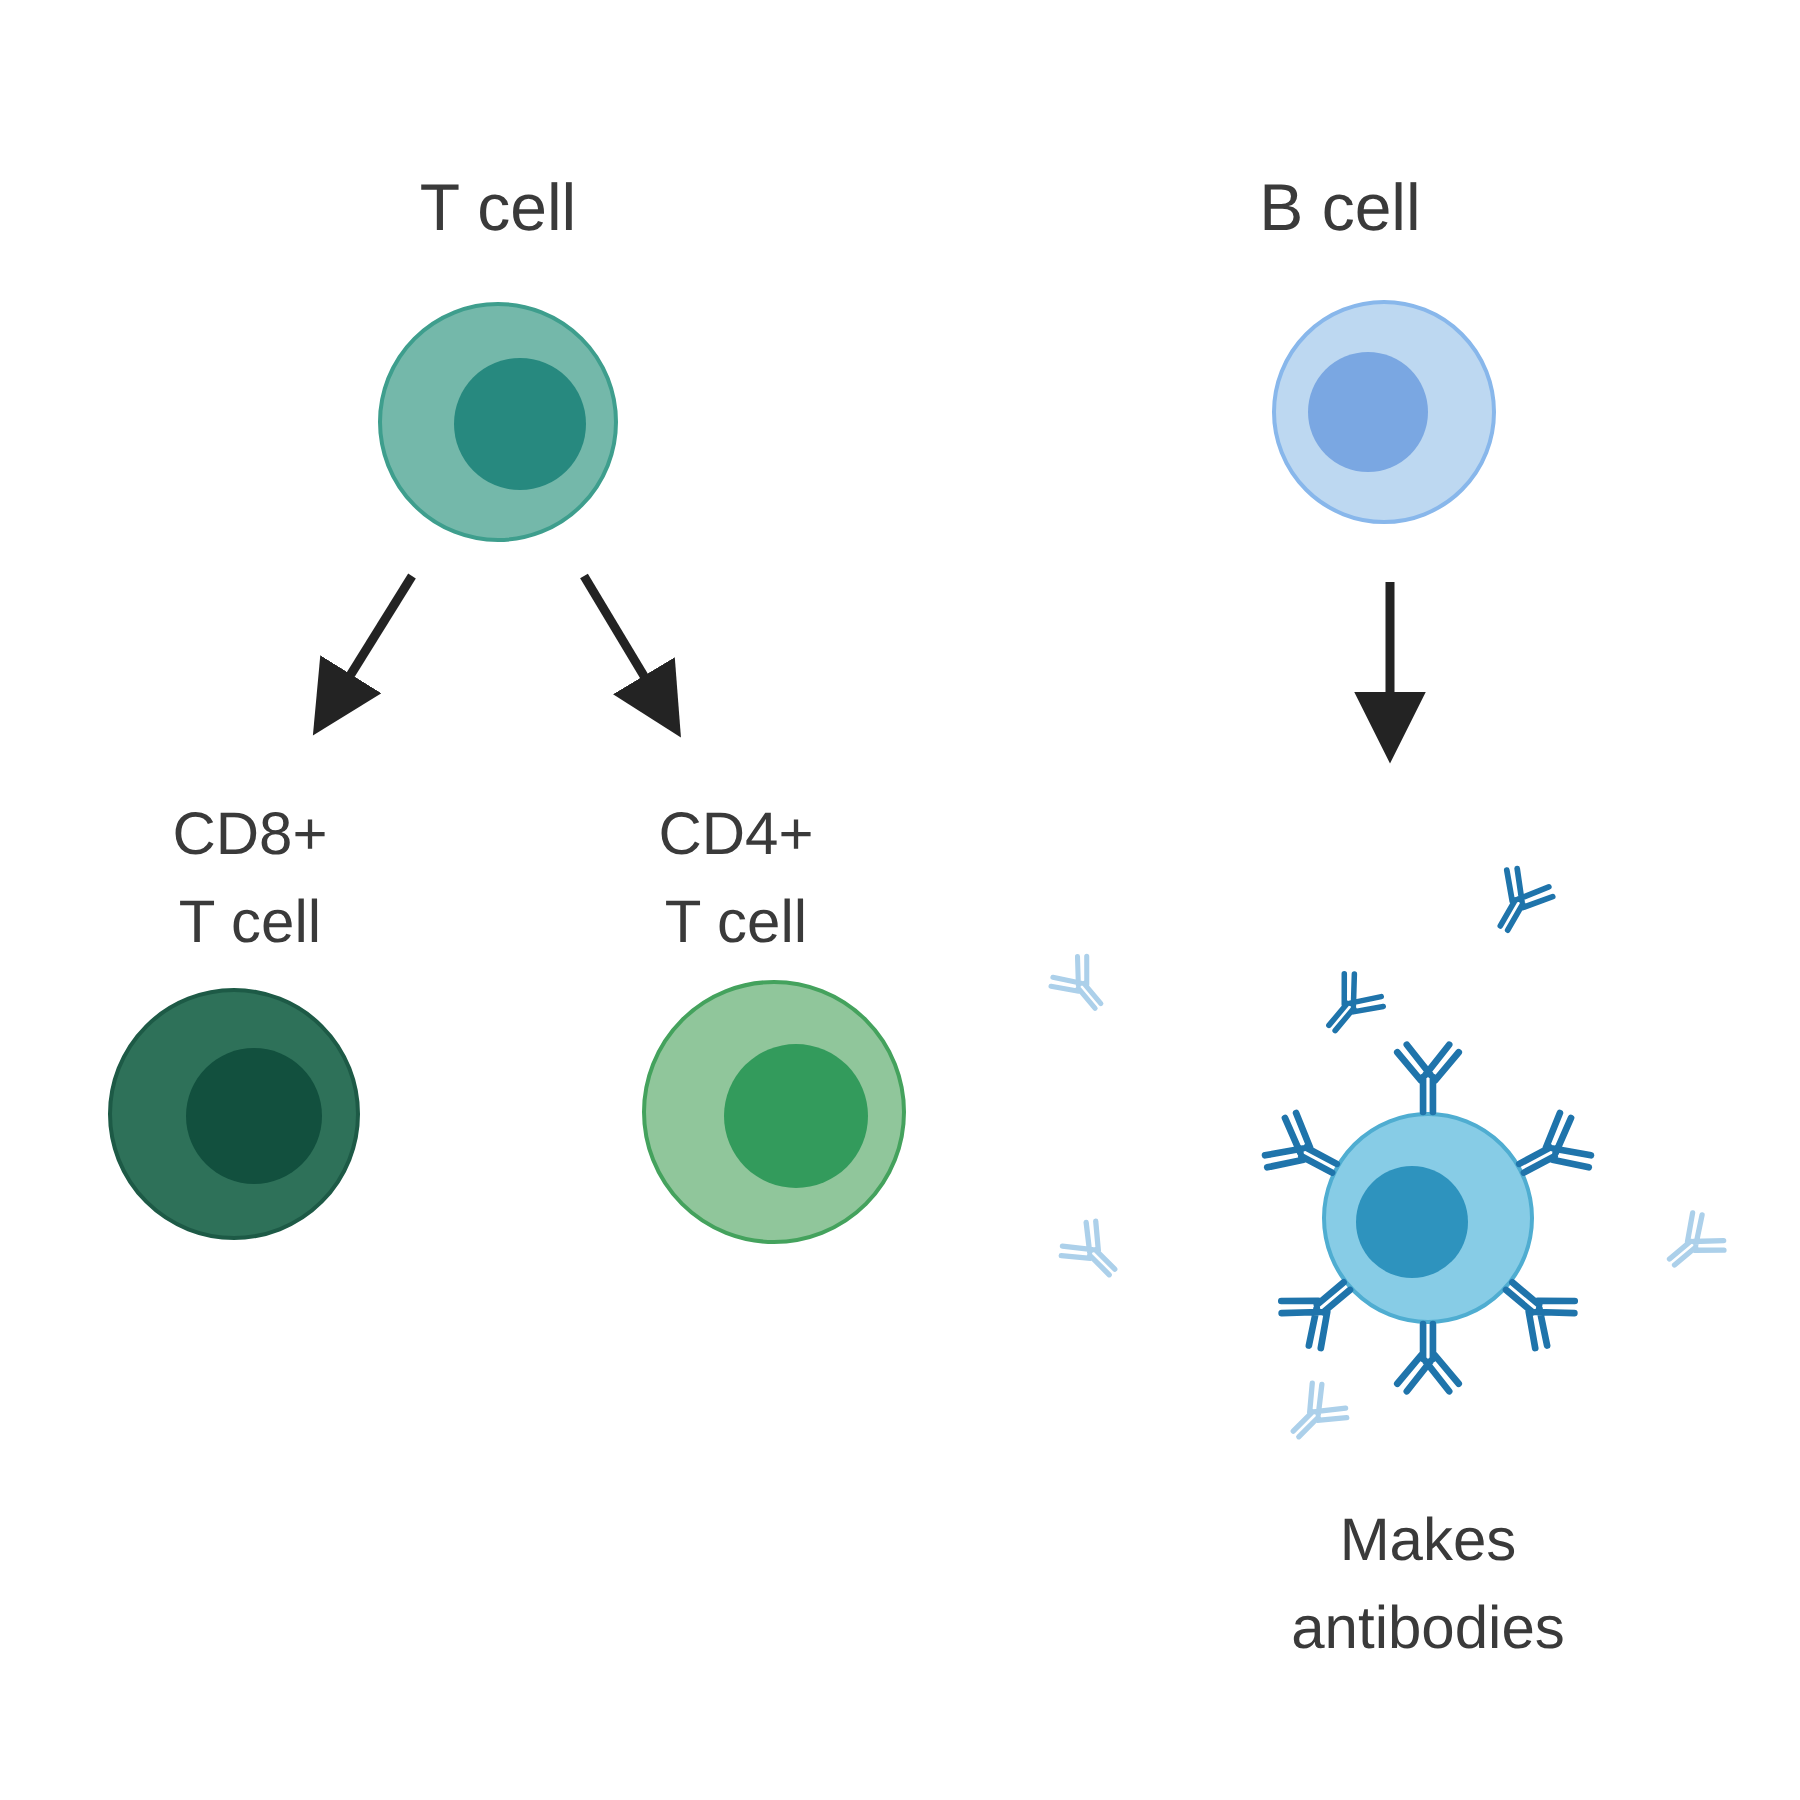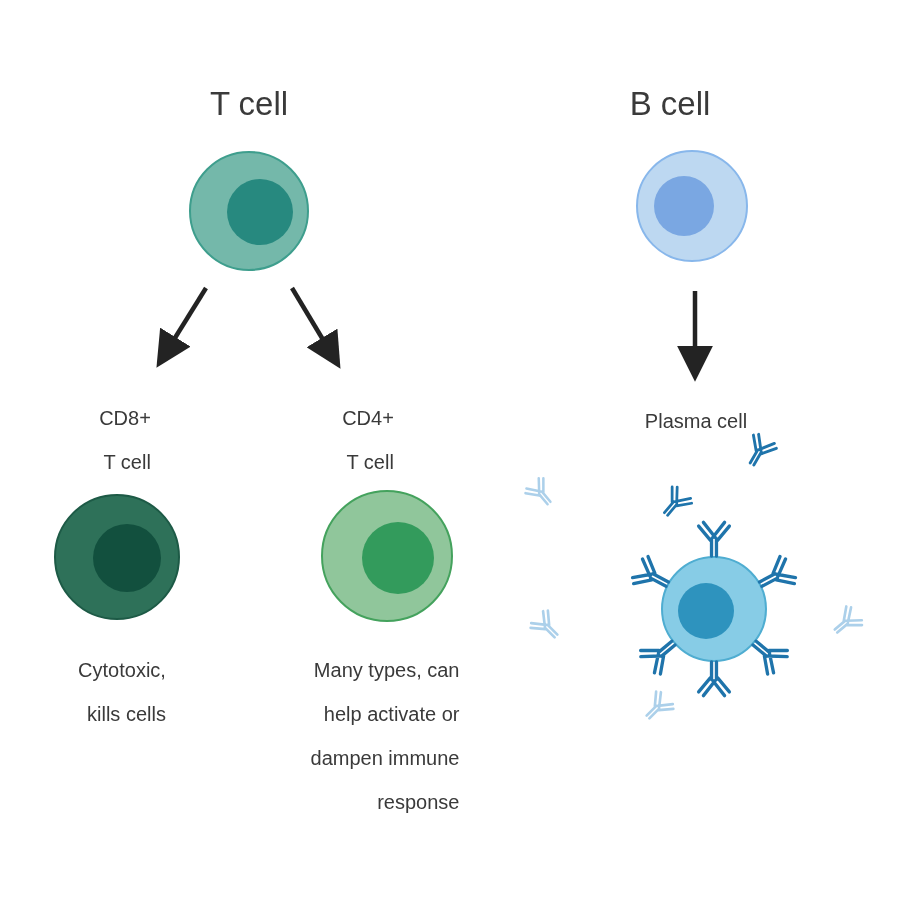--- a/index.html
+++ b/index.html
@@ -7,26 +7,26 @@
     position:relative;
     width:900px;height:900px;
     background:#ffffff;
     overflow:hidden;
     font-family:"Liberation Sans","DejaVu Sans",sans-serif;
   }
   #shape-layer{position:absolute;left:0;top:0;width:900px;height:900px;}
   .lbl{
     position:absolute;
     transform:translateX(-50%);
-    text-align:right;
+    text-align:center;
     color:#3a3a3a;
     white-space:pre-line;
   }
   .lbl-main{font-size:33px;line-height:40px;}
-  .lbl-sub{font-size:20px;line-height:44px;}
+  .lbl-sub{font-size:30px;line-height:44px;}
 </style>
 </head>
 <body>
 
 <div id="canvas">
 
   <svg id="shape-layer" viewBox="0 0 900 900" xmlns="http://www.w3.org/2000/svg">
     <defs>
       <marker id="arrowhead" markerWidth="9" markerHeight="8" refX="6.5" refY="4" orient="auto" markerUnits="strokeWidth">
         <path d="M0,0 L8,4 L0,8 Z" fill="#232323"></path>
@@ -106,21 +106,15 @@
   </svg>
 
   <div class="lbl lbl-main" style="left:249px;top:84px;">T cell</div>
   <div class="lbl lbl-main" style="left:670px;top:84px;">B cell</div>
 
   <div class="lbl lbl-sub" style="left:125px;top:396px;">CD8+
 T cell</div>
   <div class="lbl lbl-sub" style="left:368px;top:396px;">CD4+
 T cell</div>
 
-  <div class="lbl lbl-sub" style="left:122px;top:648px;">Cytotoxic,
-kills cells</div>
-  <div class="lbl lbl-sub" style="left:385px;top:648px;">Many types, can
-help activate or
-dampen immune
-response</div>
 
-  <div class="lbl lbl-sub" style="left:696px;top:399px;">Plasma cell</div>
+  <div class="lbl lbl-sub" style="left:714px;top:749px;">Makes antibodies</div>
 </div>
 
 </body></html>

